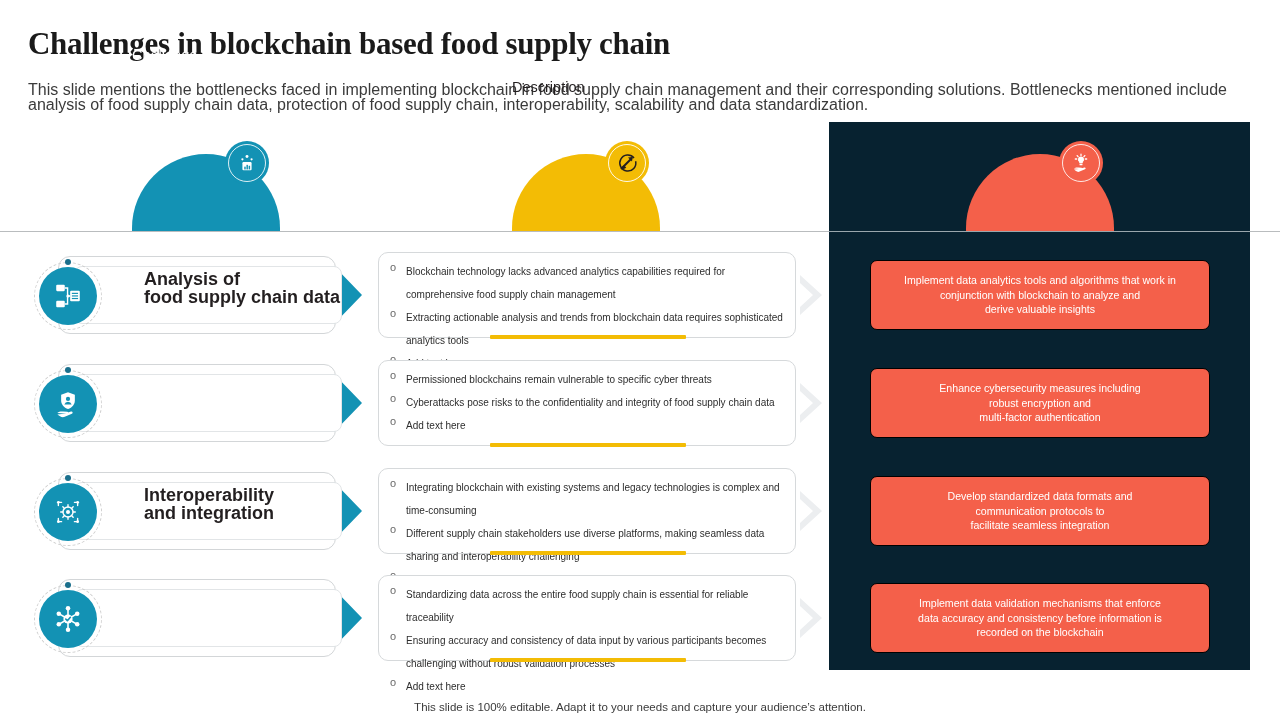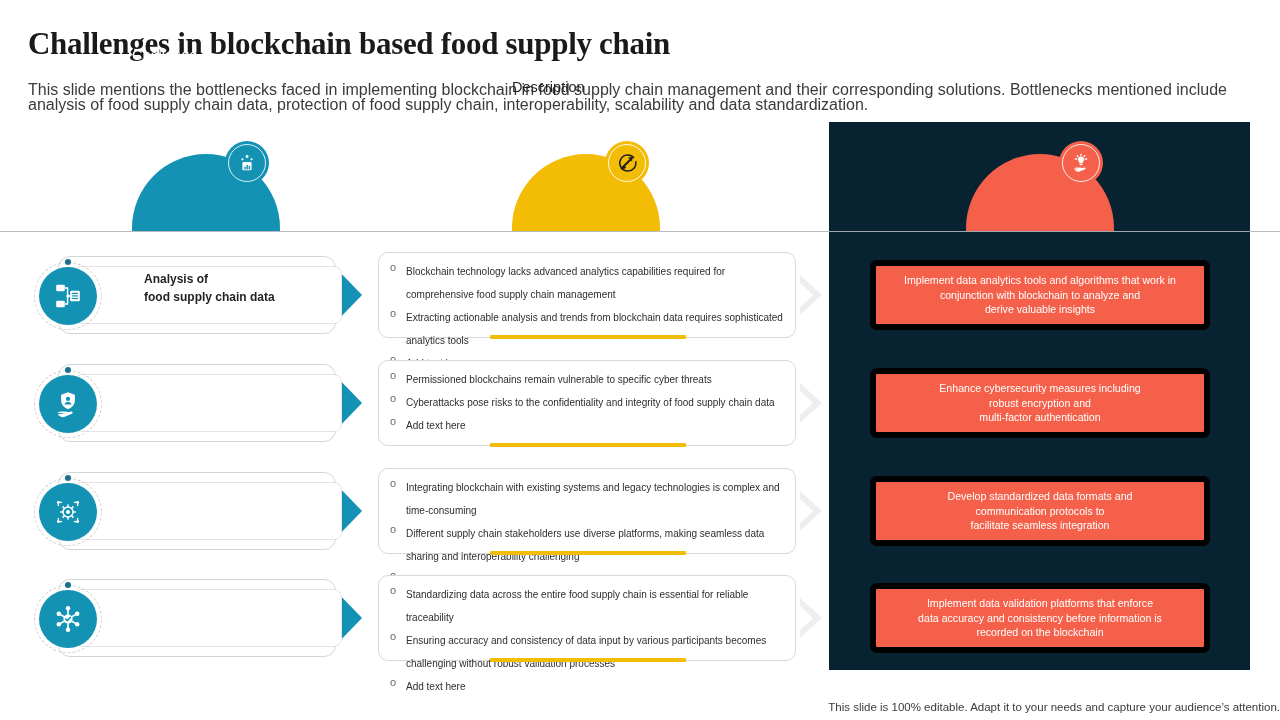--- a/index.html
+++ b/index.html
@@ -112,21 +112,21 @@
     position:absolute; left:5px; top:5px; width:58px; height:58px;
     border-radius:50%; background:#1392b4;
     display:flex; align-items:center; justify-content:center;
   }
   .chal-dot {
     position:absolute; left:31px; top:-3px; width:6px; height:6px;
     border-radius:50%; background:#1a6f8c;
   }
   .chal-text {
     position:absolute; left:116px; top:18px; width:200px;
-    font-size:12px; font-weight:bold; line-height:18px; color:#231f20;
+    font-size:18px; font-weight:bold; line-height:18px; color:#231f20;
     white-space:pre-line;
   }
 
   
   .desc-cell {
     position:absolute; left:378px; top:0;
     width:418px; height:86px;
     border:1px solid #d6d9db; border-radius:10px; background:#ffffff;
   }
   .desc-list { position:absolute; left:11px; top:7px; width:398px; }
@@ -144,33 +144,33 @@
     width:196px; height:4px; background:#f3bc05; border-radius:1px;
   }
 
   
   .mid-chevron { position:absolute; left:798px; top:22px; width:26px; height:42px; }
 
   
   .sol-cell {
     position:absolute; left:870px; top:8px;
     width:340px; height:70px;
-    background:#f4604a; border:6px solid #000000; border-radius:7px;
+    background:#f4604a; border:1px solid #000000; border-radius:7px;
     display:flex; align-items:center; justify-content:center;
     padding:0 12px;
   }
   .sol-txt {
     font-size:10.6px; line-height:14.6px; color:#ffffff;
     text-align:center; white-space:pre-line;
   }
 
   
   #slide-footer {
     position:absolute; left:0; top:701px; width:1280px;
-    text-align:right; font-size:11.5px; color:#3b3b3b;
+    text-align:center; font-size:11.5px; color:#3b3b3b;
   }
 </style>
 </head>
 <body>
 
 <div id="solution-panel"></div>
 
 <div id="slide-title">Challenges in blockchain based food supply chain</div>
 <div id="slide-subtitle">This slide mentions the bottlenecks faced in implementing blockchain in food supply chain management and their corresponding solutions. Bottlenecks mentioned include analysis of food supply chain data, protection of food supply chain, interoperability, scalability and data standardization.</div>
 
@@ -347,20 +347,22 @@
                M9.2 9.2 L10.7 10.7 M17.3 17.3 L18.8 18.8
                M18.8 9.2 L17.3 10.7 M10.7 17.3 L9.2 18.8" stroke-linecap="round"></path>
       <path d="M5 5 h3 M5 5 v3 M23 5 h-3 M23 5 v3 M5 23 h3 M5 23 v-3 M23 23 h-3 M23 23 v-3" stroke-linecap="round"></path>
       <circle cx="5" cy="5" r="1.3" fill="#ffffff" stroke="none"></circle>
       <circle cx="23" cy="5" r="1.3" fill="#ffffff" stroke="none"></circle>
       <circle cx="5" cy="23" r="1.3" fill="#ffffff" stroke="none"></circle>
       <circle cx="23" cy="23" r="1.3" fill="#ffffff" stroke="none"></circle>
     </svg>
           </div>
      </div>
+     <div class="chal-text">Interoperability
+and integration</div>
    </div>
 
    <div class="desc-cell">
      <div class="desc-list">
           <div class="desc-item">
        <span class="desc-bullet">o</span>
        <span class="desc-txt">Integrating blockchain with existing systems and legacy technologies is complex and time-consuming</span>
      </div>
           <div class="desc-item">
        <span class="desc-bullet">o</span>
@@ -426,20 +428,20 @@
      </div>
         </div>
      <div class="desc-under"></div>
    </div>
 
    <div class="mid-chevron"><svg width="26" height="42" viewBox="0 0 26 42">
     <path d="M2 1 L24 21 L2 41 L2 33 L15 21 L2 9 Z" fill="#eceef0"></path>
   </svg></div>
 
    <div class="sol-cell">
-     <div class="sol-txt">Implement data validation platforms that enforce
+     <div class="sol-txt">Implement data validation mechanisms that enforce
 data accuracy and consistency before information is
 recorded on the blockchain</div>
    </div>
     </div>
   </div>
 
 <div id="slide-footer">This slide is 100% editable. Adapt it to your needs and capture your audience’s attention.</div>
 
 </body></html>

